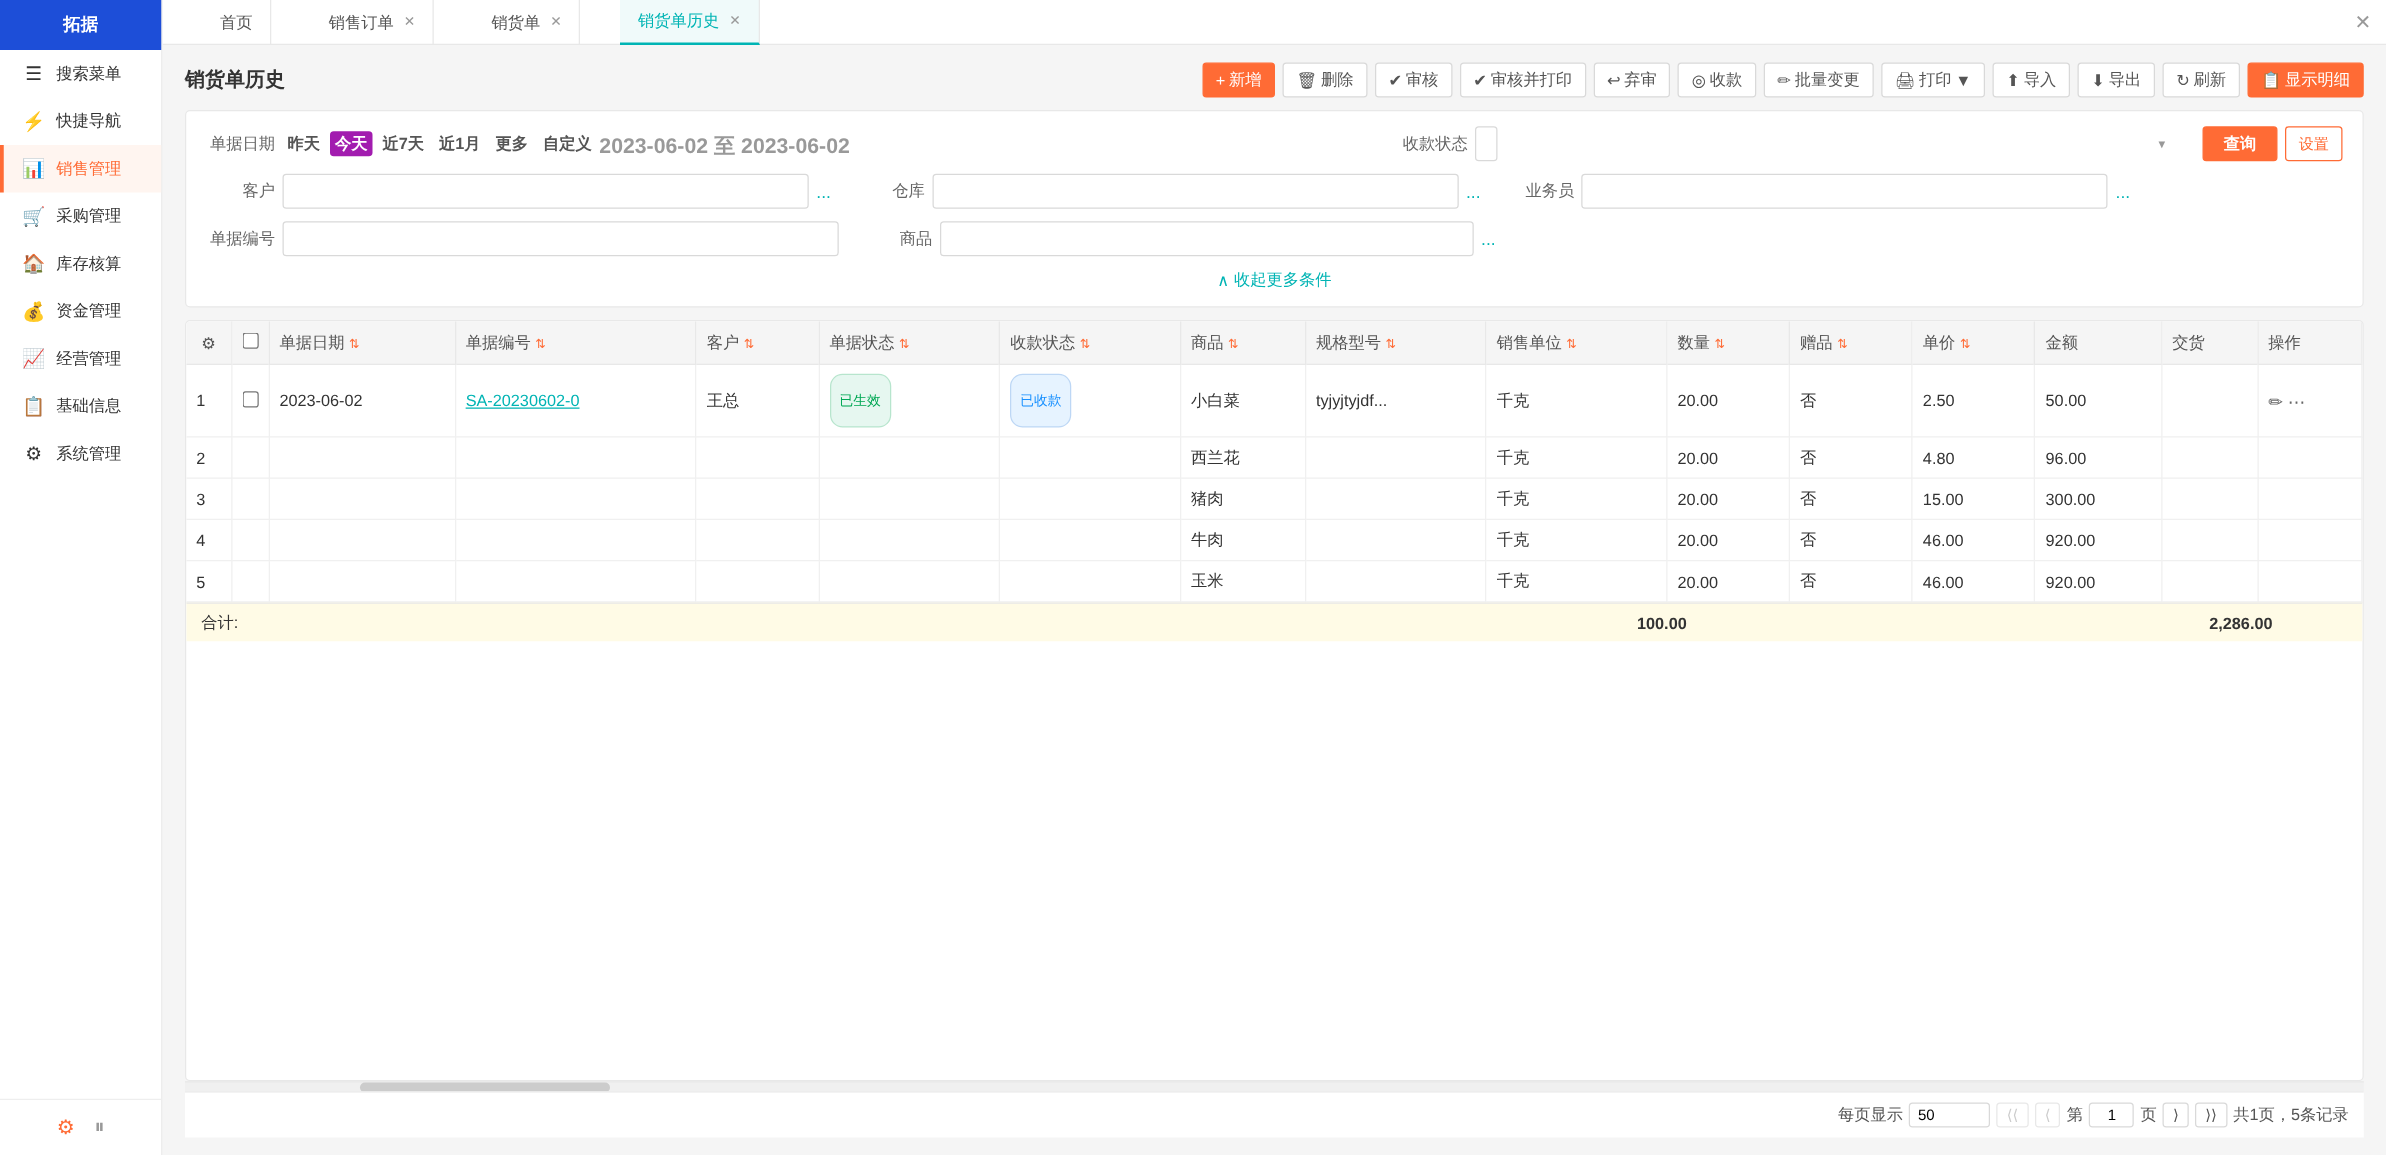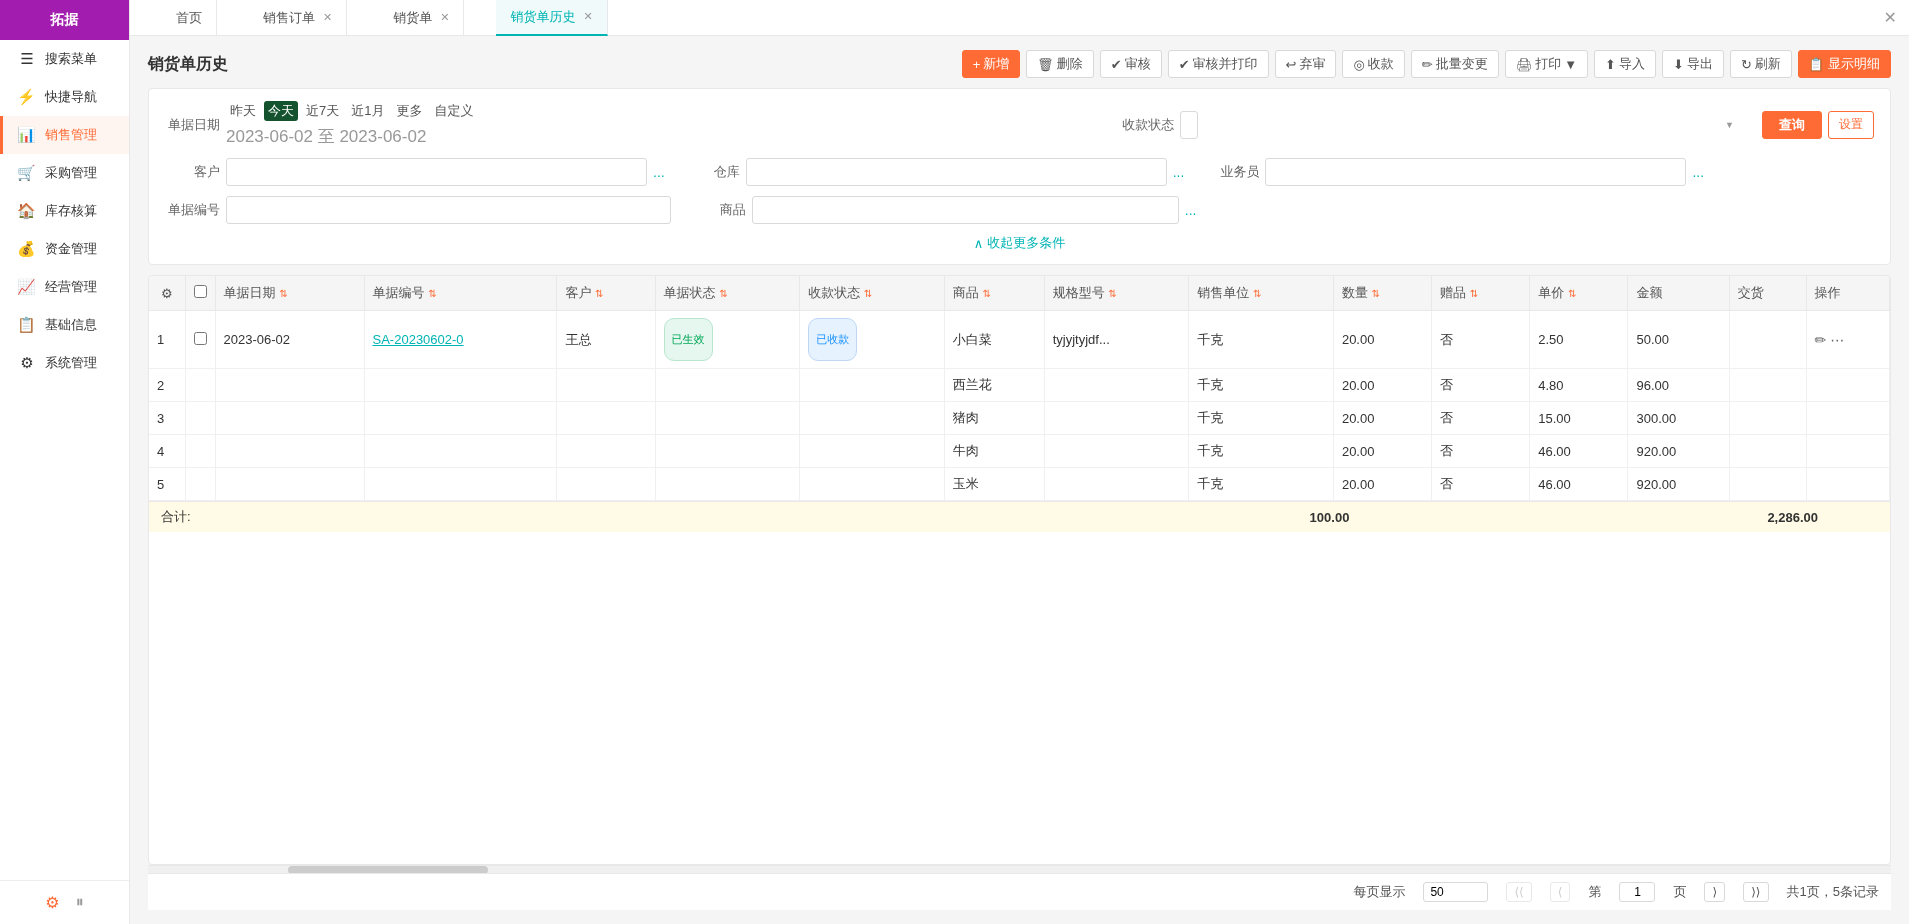--- a/index.html
+++ b/index.html
@@ -10,21 +10,21 @@
       width: 130px;
       background: #fff;
       border-right: 1px solid #e8e8e8;
       display: flex;
       flex-direction: column;
       height: 100%;
       flex-shrink: 0;
     }
     .sidebar-logo {
       height: 40px;
-      background: #a21caf;
+      background: #1d4ed8;
       display: flex;
       align-items: center;
       justify-content: center;
       color: #fff;
       font-size: 14px;
       font-weight: bold;
     }
     .sidebar-item {
       display: flex;
       align-items: center;
@@ -185,21 +185,21 @@
       align-items: center;
       gap: 4px;
       font-size: 12px;
     }
     .date-shortcut {
       cursor: pointer;
       color: #555;
       padding: 1px 4px;
     }
     .date-shortcut.active {
-      background: #14532d;
+      background: #a21caf;
       color: #fff;
       border-radius: 3px;
     }
     .date-range {
       font-size: 17px;
       color: #999;
       margin-top: 2px;
     }
     .collapse-row {
       display: flex;
@@ -287,21 +287,21 @@
     .footer-total-amt { min-width: 120px; text-align: right; font-weight: bold; padding-right: 60px; }
 
     
     .pagination-bar {
       display: flex;
       align-items: center;
       justify-content: flex-end;
       padding: 8px 12px;
       background: #fff;
       border-top: 1px solid #e8e8e8;
-      gap: 18px;
+      gap: 5px;
       font-size: 12px;
       color: #555;
     }
     .page-size-select {
       border: 1px solid #d9d9d9;
       border-radius: 3px;
       padding: 2px 36px 2px 6px;
       appearance: none;
       background: #fff;
       cursor: pointer;
@@ -490,21 +490,21 @@
           <span>显示明细</span>
         </button>
       </div>
     </div>
 
     <div class="filter-panel">
       <div class="filter-row">
 
         <div class="filter-item" style="min-width:320px; flex: 1.5;">
           <span class="filter-label">单据日期</span>
-          <div style="display:flex; flex-direction:column; gap:2px; flex:1;">
+          <div style="display:flex; flex-direction:row; gap:2px; flex:1;font-weight:bold;">
             <div class="date-shortcuts">
               <span class="date-shortcut">昨天</span>
               <span class="date-shortcut active">今天</span>
               <span class="date-shortcut">近7天</span>
               <span class="date-shortcut">近1月</span>
               <span class="date-shortcut">更多</span>
               <span class="date-shortcut">自定义</span>
             </div>
             <div class="date-range">2023-06-02 至 2023-06-02</div>
           </div>

